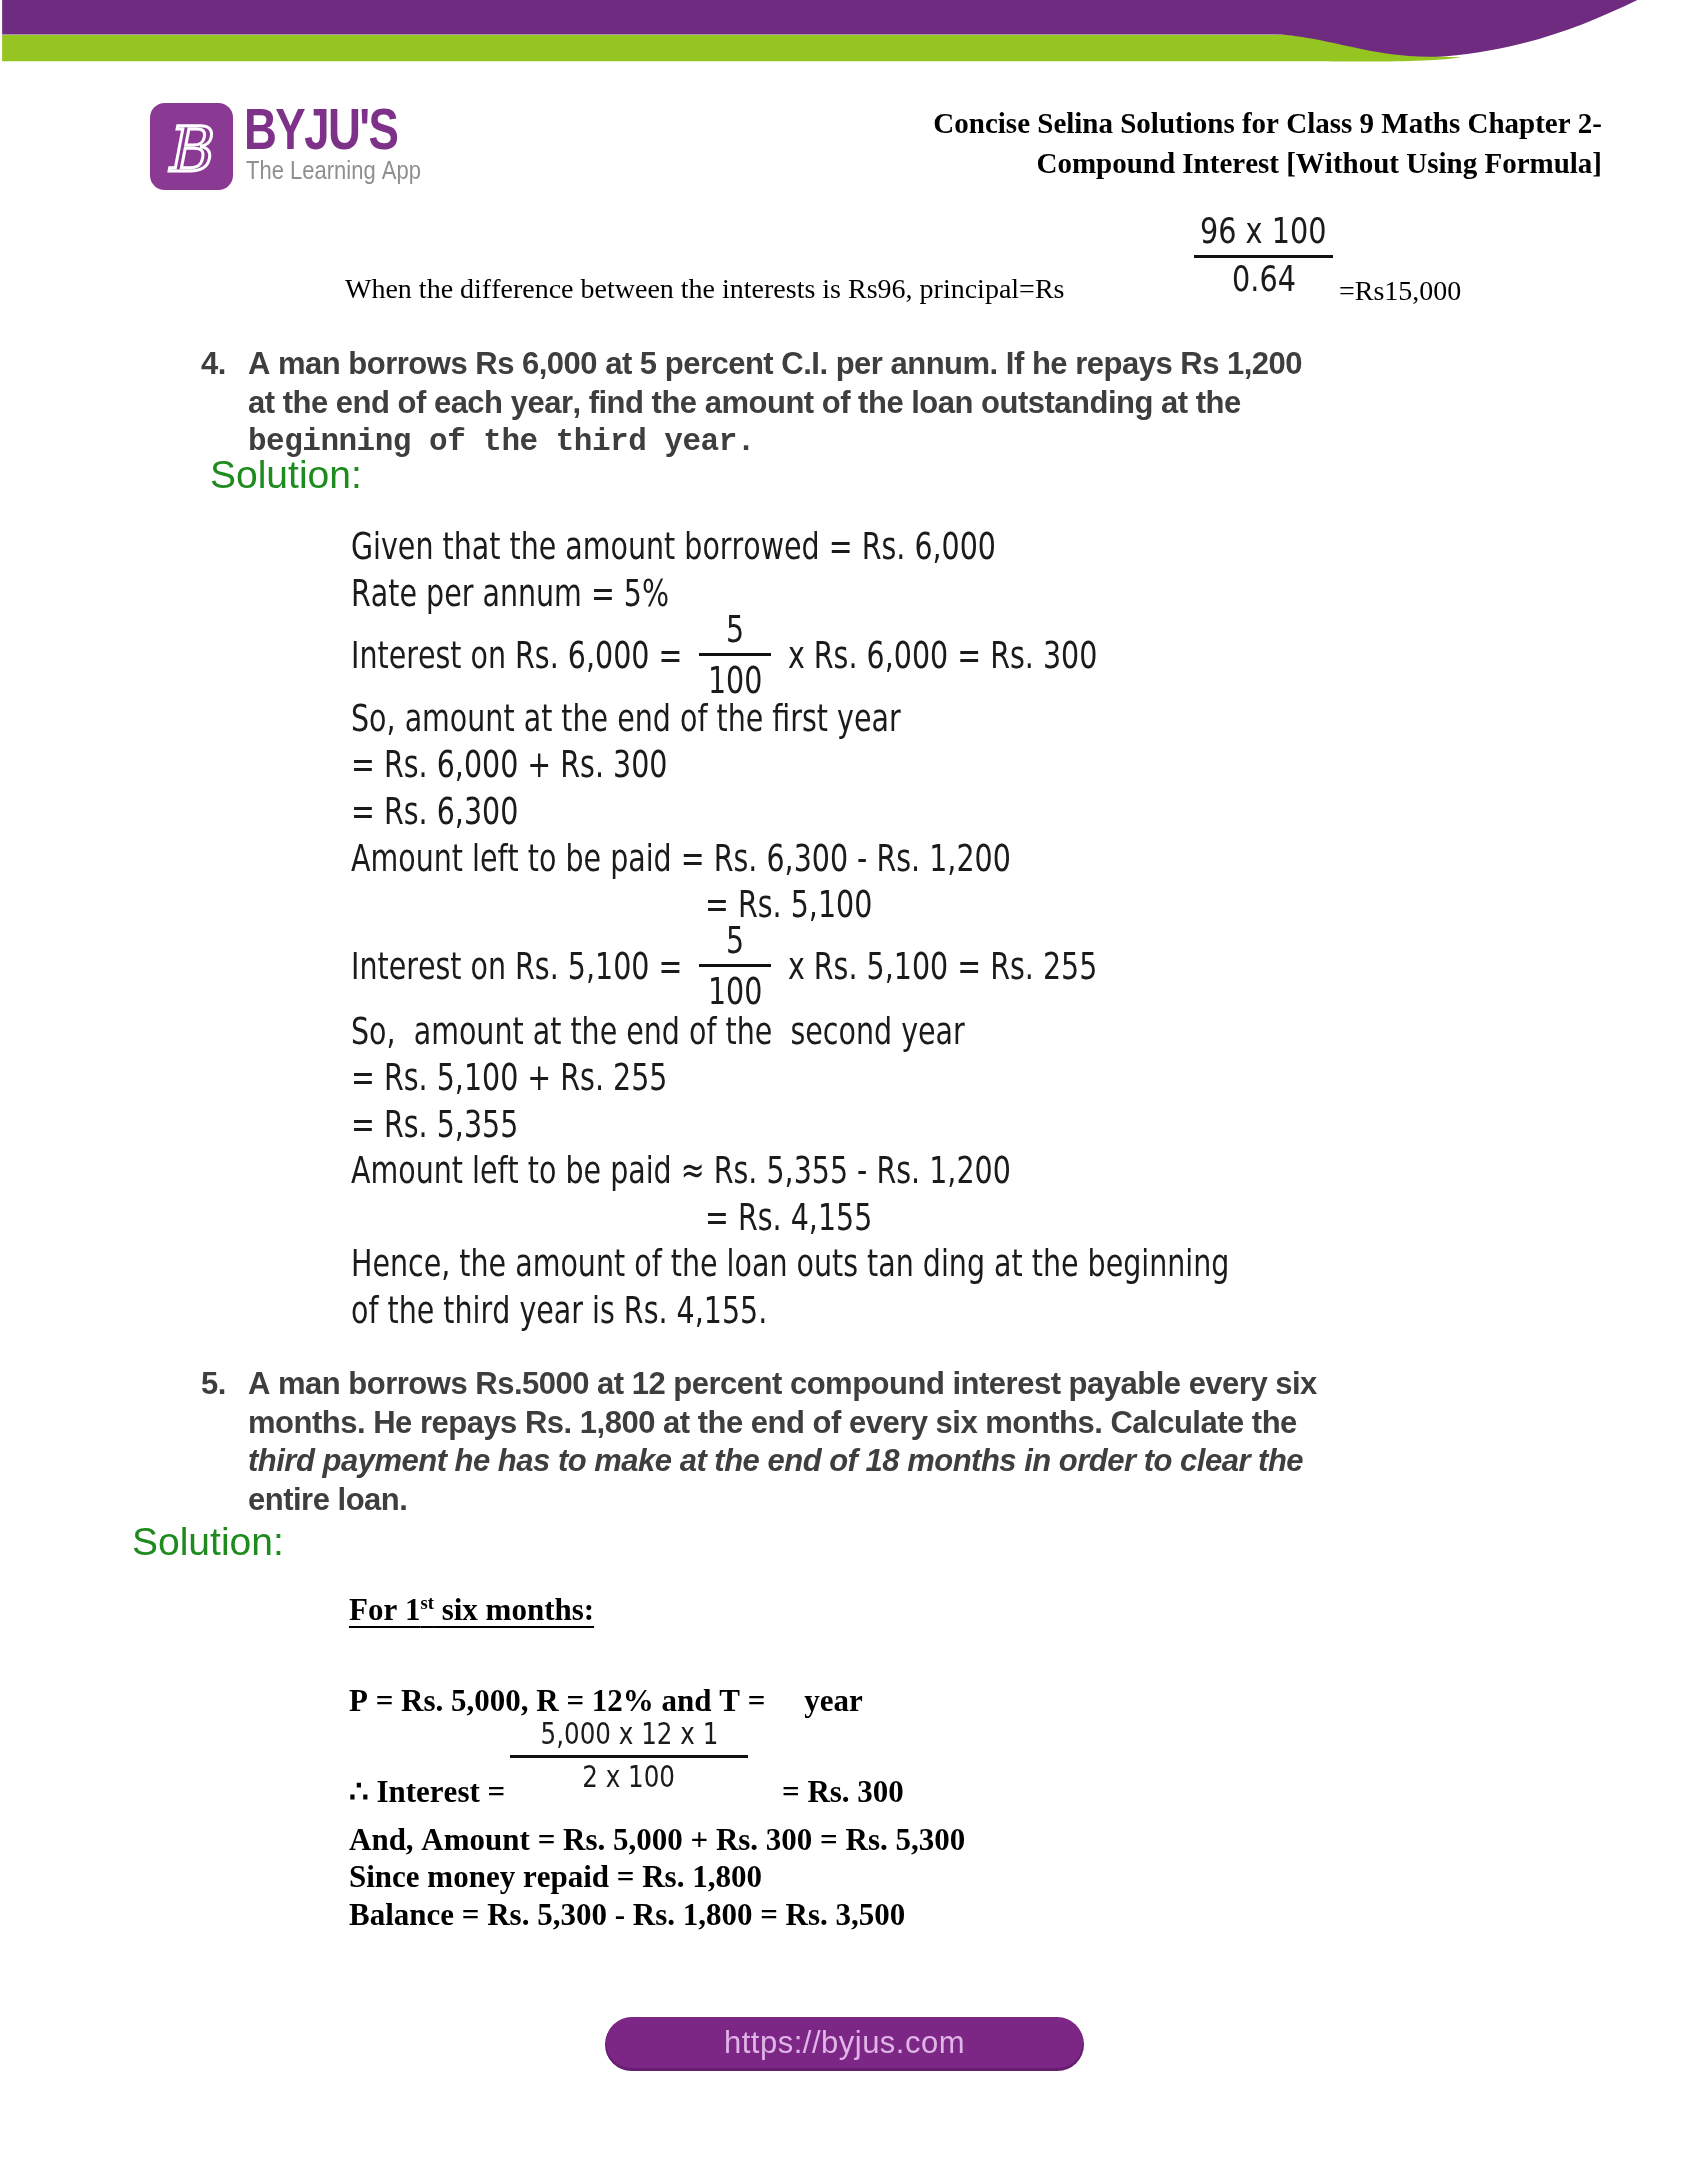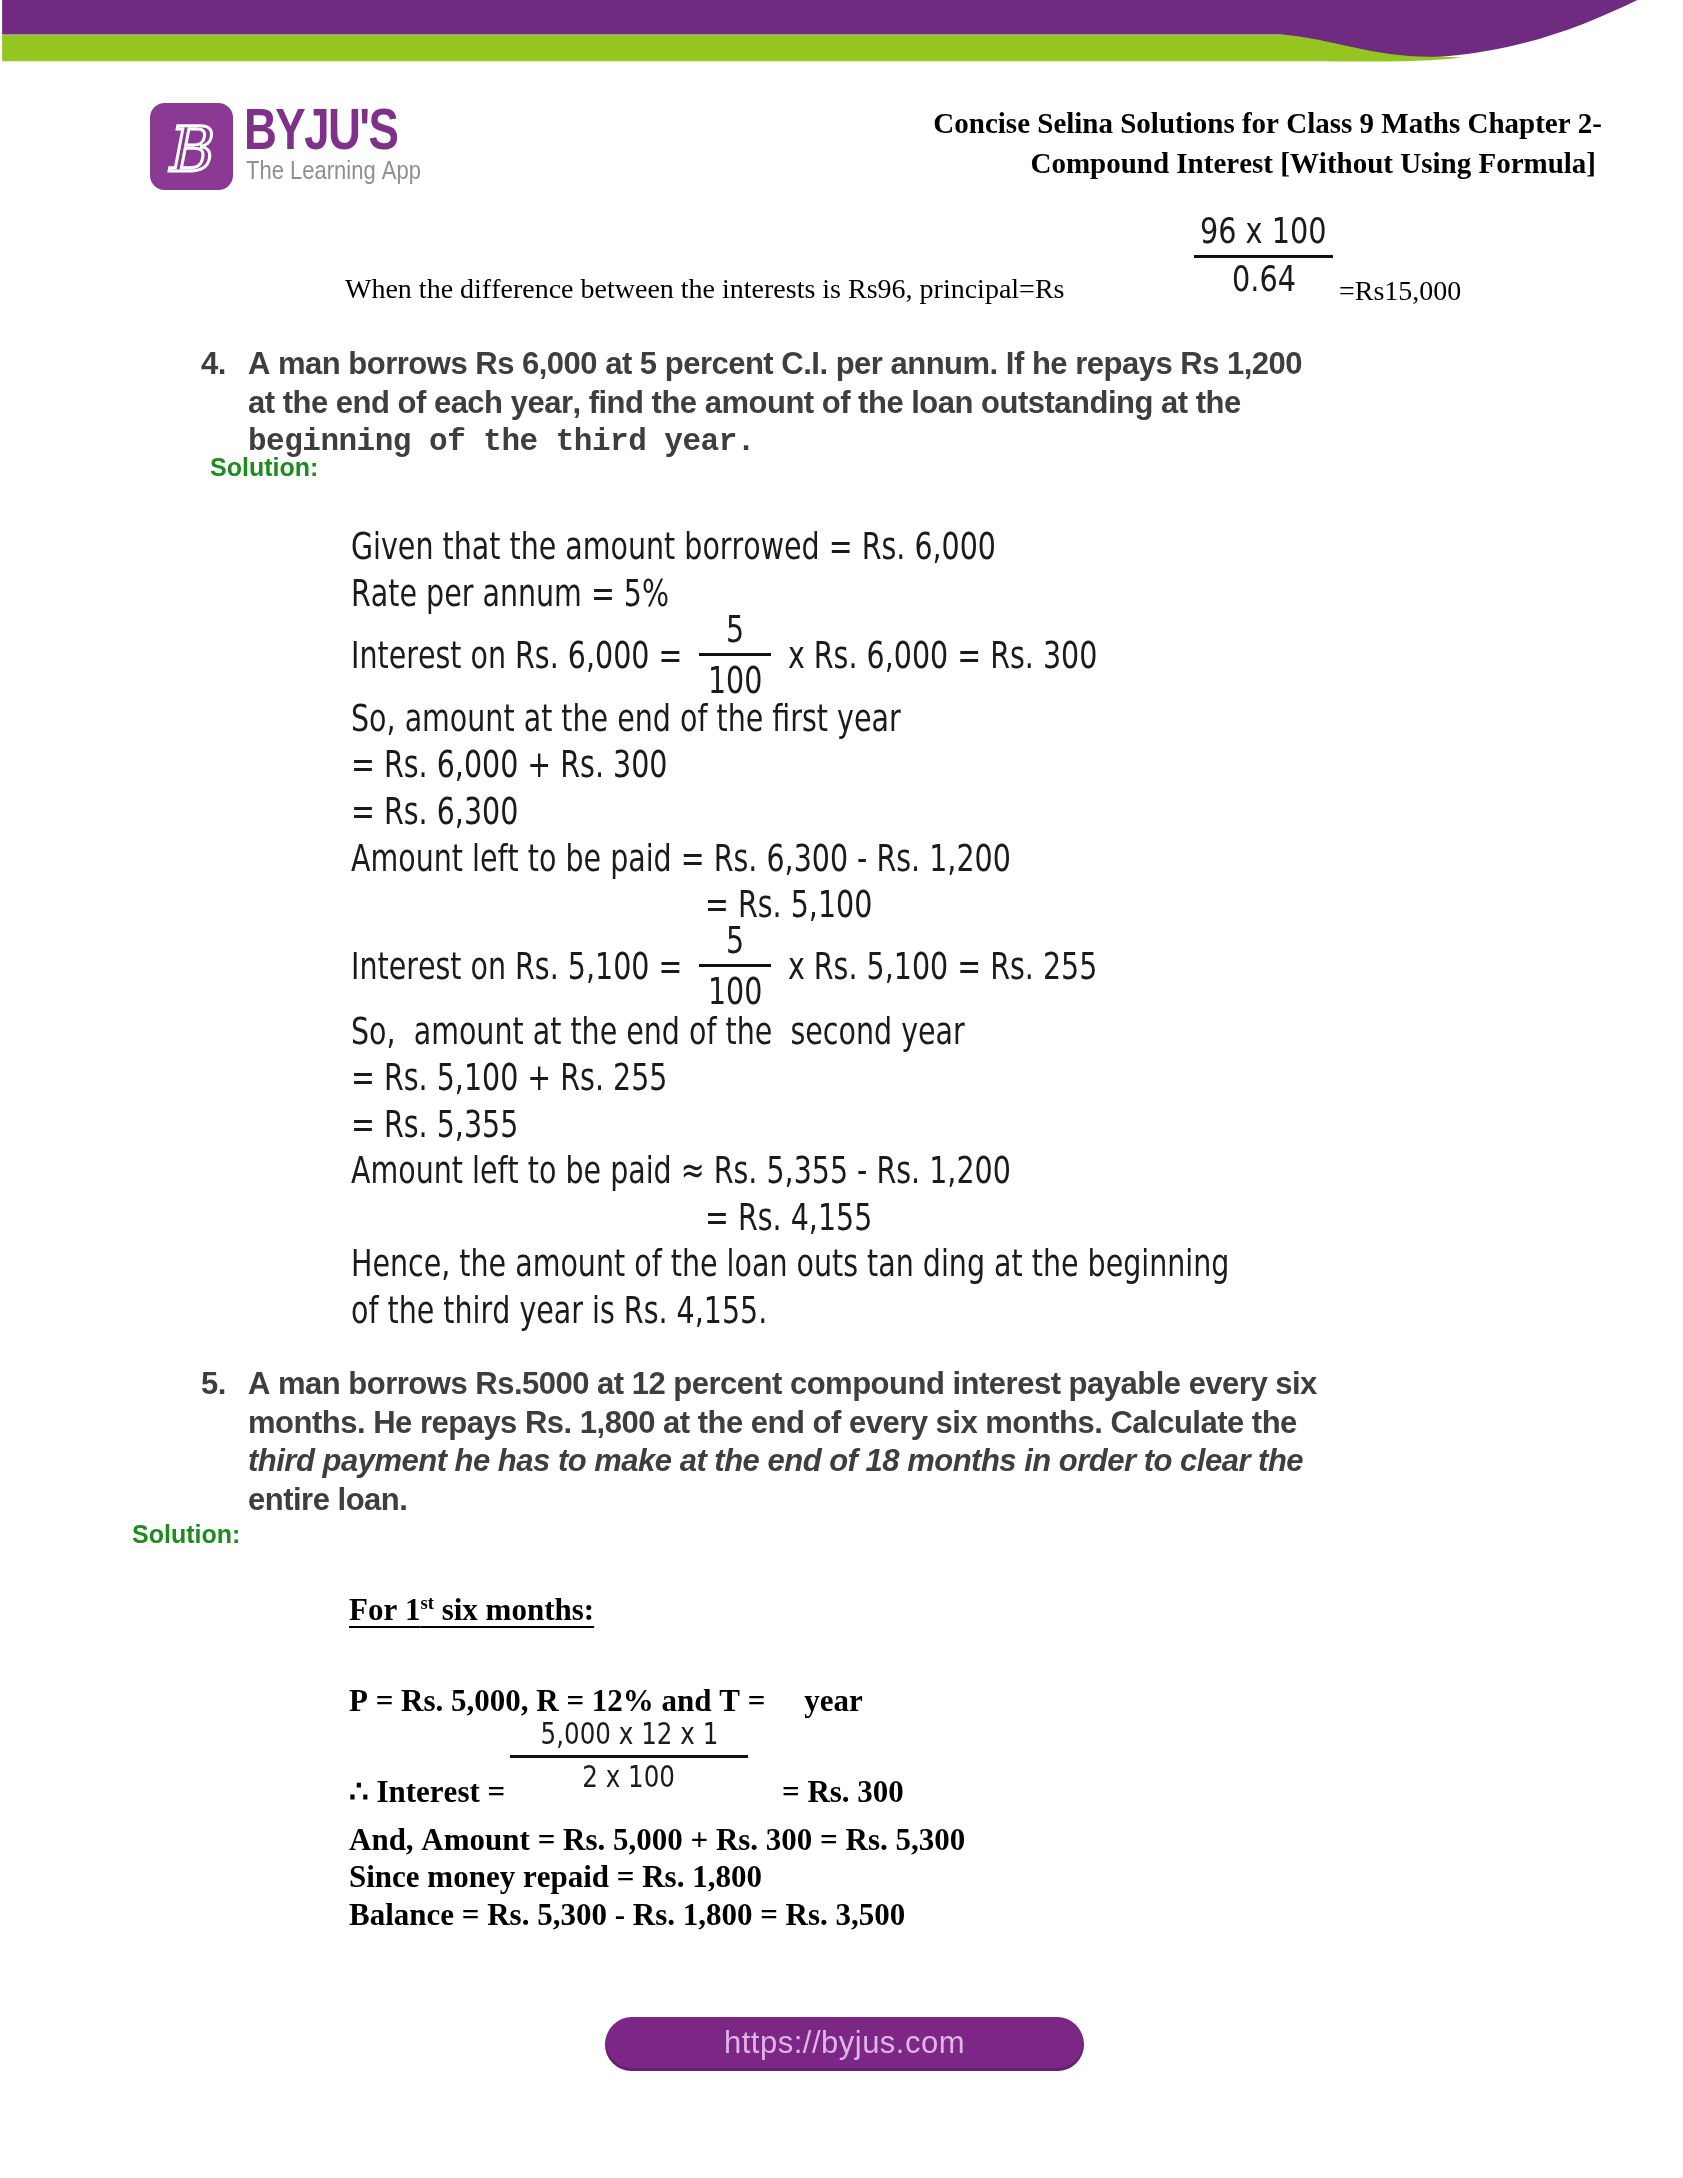--- a/index.html
+++ b/index.html
@@ -28,21 +28,21 @@
   
   .serif{font-family:"Liberation Serif",serif;font-size:28px;color:#000;white-space:pre;line-height:1.15;}
   .serif5{font-family:"Liberation Serif",serif;font-size:31px;color:#000;white-space:pre;line-height:1.15;font-weight:bold;}
 
   
   .qnum,.qline{
     font-family:"Liberation Sans",sans-serif;font-weight:bold;font-size:31px;
     color:#3e3e3e;letter-spacing:-0.5px;white-space:pre;line-height:1;
   }
   .sol-label{
-    font-family:"Liberation Sans",sans-serif;font-weight:bold;font-size:25px;
+    font-family:"Liberation Sans",sans-serif;font-weight:normal;font-size:39px;
     color:#1e8b1e;white-space:pre;line-height:1;
   }
 
   
   .hand{
     font-family:"DejaVu Sans",sans-serif;font-size:38px;color:#1b1b1b;
     white-space:pre;transform:scaleX(.75);transform-origin:0 0;line-height:1;
   }
   .hand-row{
     display:inline-flex;align-items:center;
@@ -85,21 +85,21 @@
 </svg>
 
 <svg class="abs" style="left:149px;top:102px;" width="87" height="91" viewBox="0 0 88 92">
   <rect x="1" y="1" width="84" height="88" rx="15" fill="#8a3a93"></rect>
   <text x="44" y="70" text-anchor="middle" font-family="DejaVu Serif, serif" font-style="italic" font-size="62" fill="none" stroke="#ffffff" stroke-width="3">B</text>
 </svg>
 <div class="abs brand" style="left:244px;top:101px;">BYJU'S</div>
 <div class="abs tagline" style="left:246px;top:158px;">The Learning App</div>
 
 <div class="abs title-line" style="right:81px;top:109px;">Concise Selina Solutions for Class 9 Maths Chapter 2-</div>
-<div class="abs title-line" style="right:87px;top:149px;margin-left:40px;">Compound Interest [Without Using Formula]</div>
+<div class="abs title-line" style="right:81px;top:149px;margin-left:40px;">Compound Interest [Without Using Formula]</div>
 
 <div class="abs serif" style="left:345px;top:273px;">When the difference between the interests is Rs96, principal=Rs</div>
 <div class="abs stack" style="left:1190px;top:214px;width:147px;">
   <div class="hand-c" style="font-size:35px;transform:scaleX(.82);">96 x 100</div>
   <div class="fbar" style="width:139px;margin:6px 0 4px;"></div>
   <div class="hand-c" style="font-size:35px;transform:scaleX(.82);">0.64</div>
 </div>
 <div class="abs serif" style="left:1339px;top:275px;">=Rs15,000</div>
 
 <div class="abs qnum" style="left:201px;top:348px;">4.</div>

